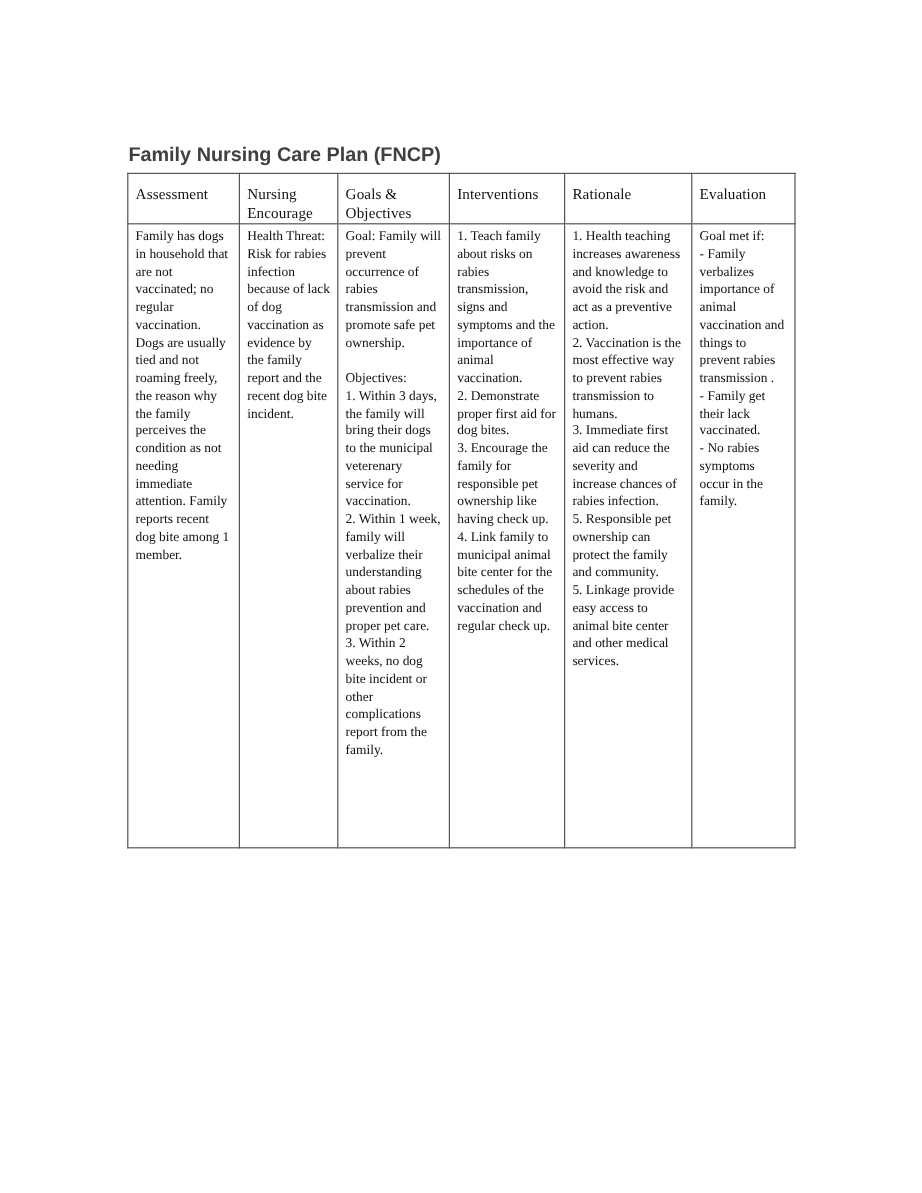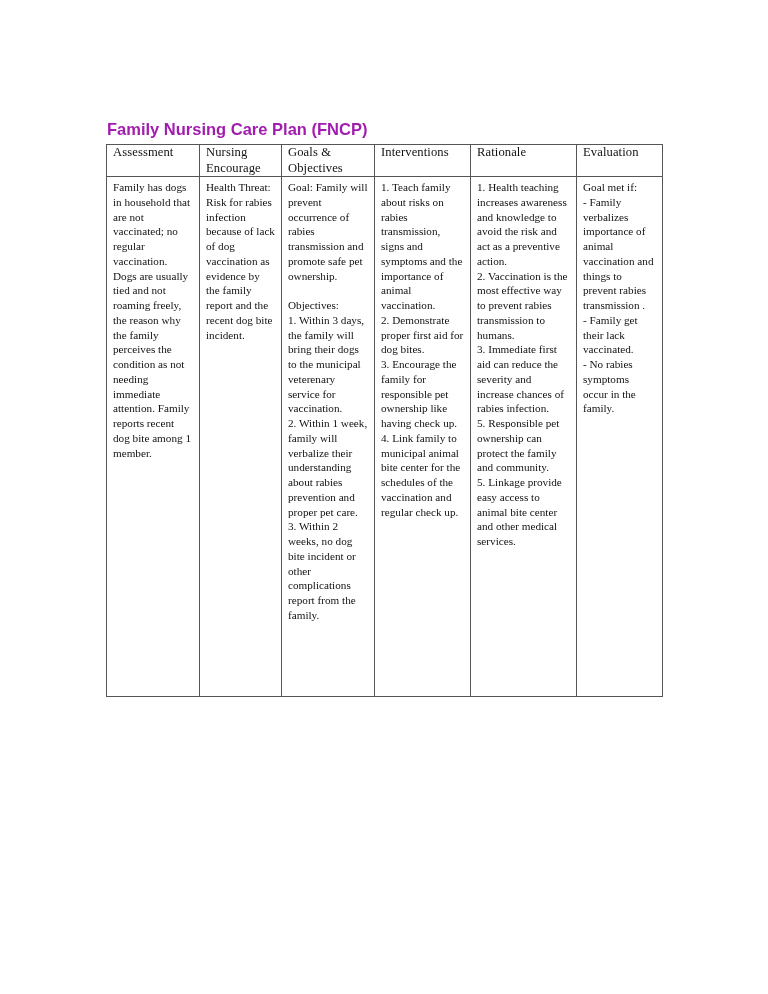--- a/index.html
+++ b/index.html
@@ -15,21 +15,21 @@
       font-family: "DejaVu Serif", "Liberation Serif", serif;
       color: #111111;
     }
     .page-title {
       position: absolute;
       left: 107px;
       top: 120px;
       font-family: "Liberation Sans", "DejaVu Sans", sans-serif;
       font-weight: bold;
       font-size: 16.5px;
-      color: #a21caf;
+      color: #404040;
       letter-spacing: 0px;
       white-space: nowrap;
     }
     table.care-plan {
       position: absolute;
       left: 106px;
       top: 144px;
       width: 556px;
       border-collapse: collapse;
       table-layout: fixed;
@@ -39,21 +39,21 @@
       border: 1px solid #555555;
       vertical-align: top;
       text-align: left;
       padding: 1px 6px 0 6px;
     }
     table.care-plan th {
       font-weight: normal;
       font-size: 12.6px;
       line-height: 15.5px;
       height: 30px;
-      padding-top: 0;
+      padding-top: 10px;
       font-family: "Liberation Serif", "DejaVu Serif", serif;
       letter-spacing: 0.1px;
     }
     table.care-plan td {
       font-size: 11.2px;
       line-height: 14.75px;
       height: 516px;
       padding-top: 3px;
       font-family: "Liberation Serif", "DejaVu Serif", serif;
       margin-left: 43px;

